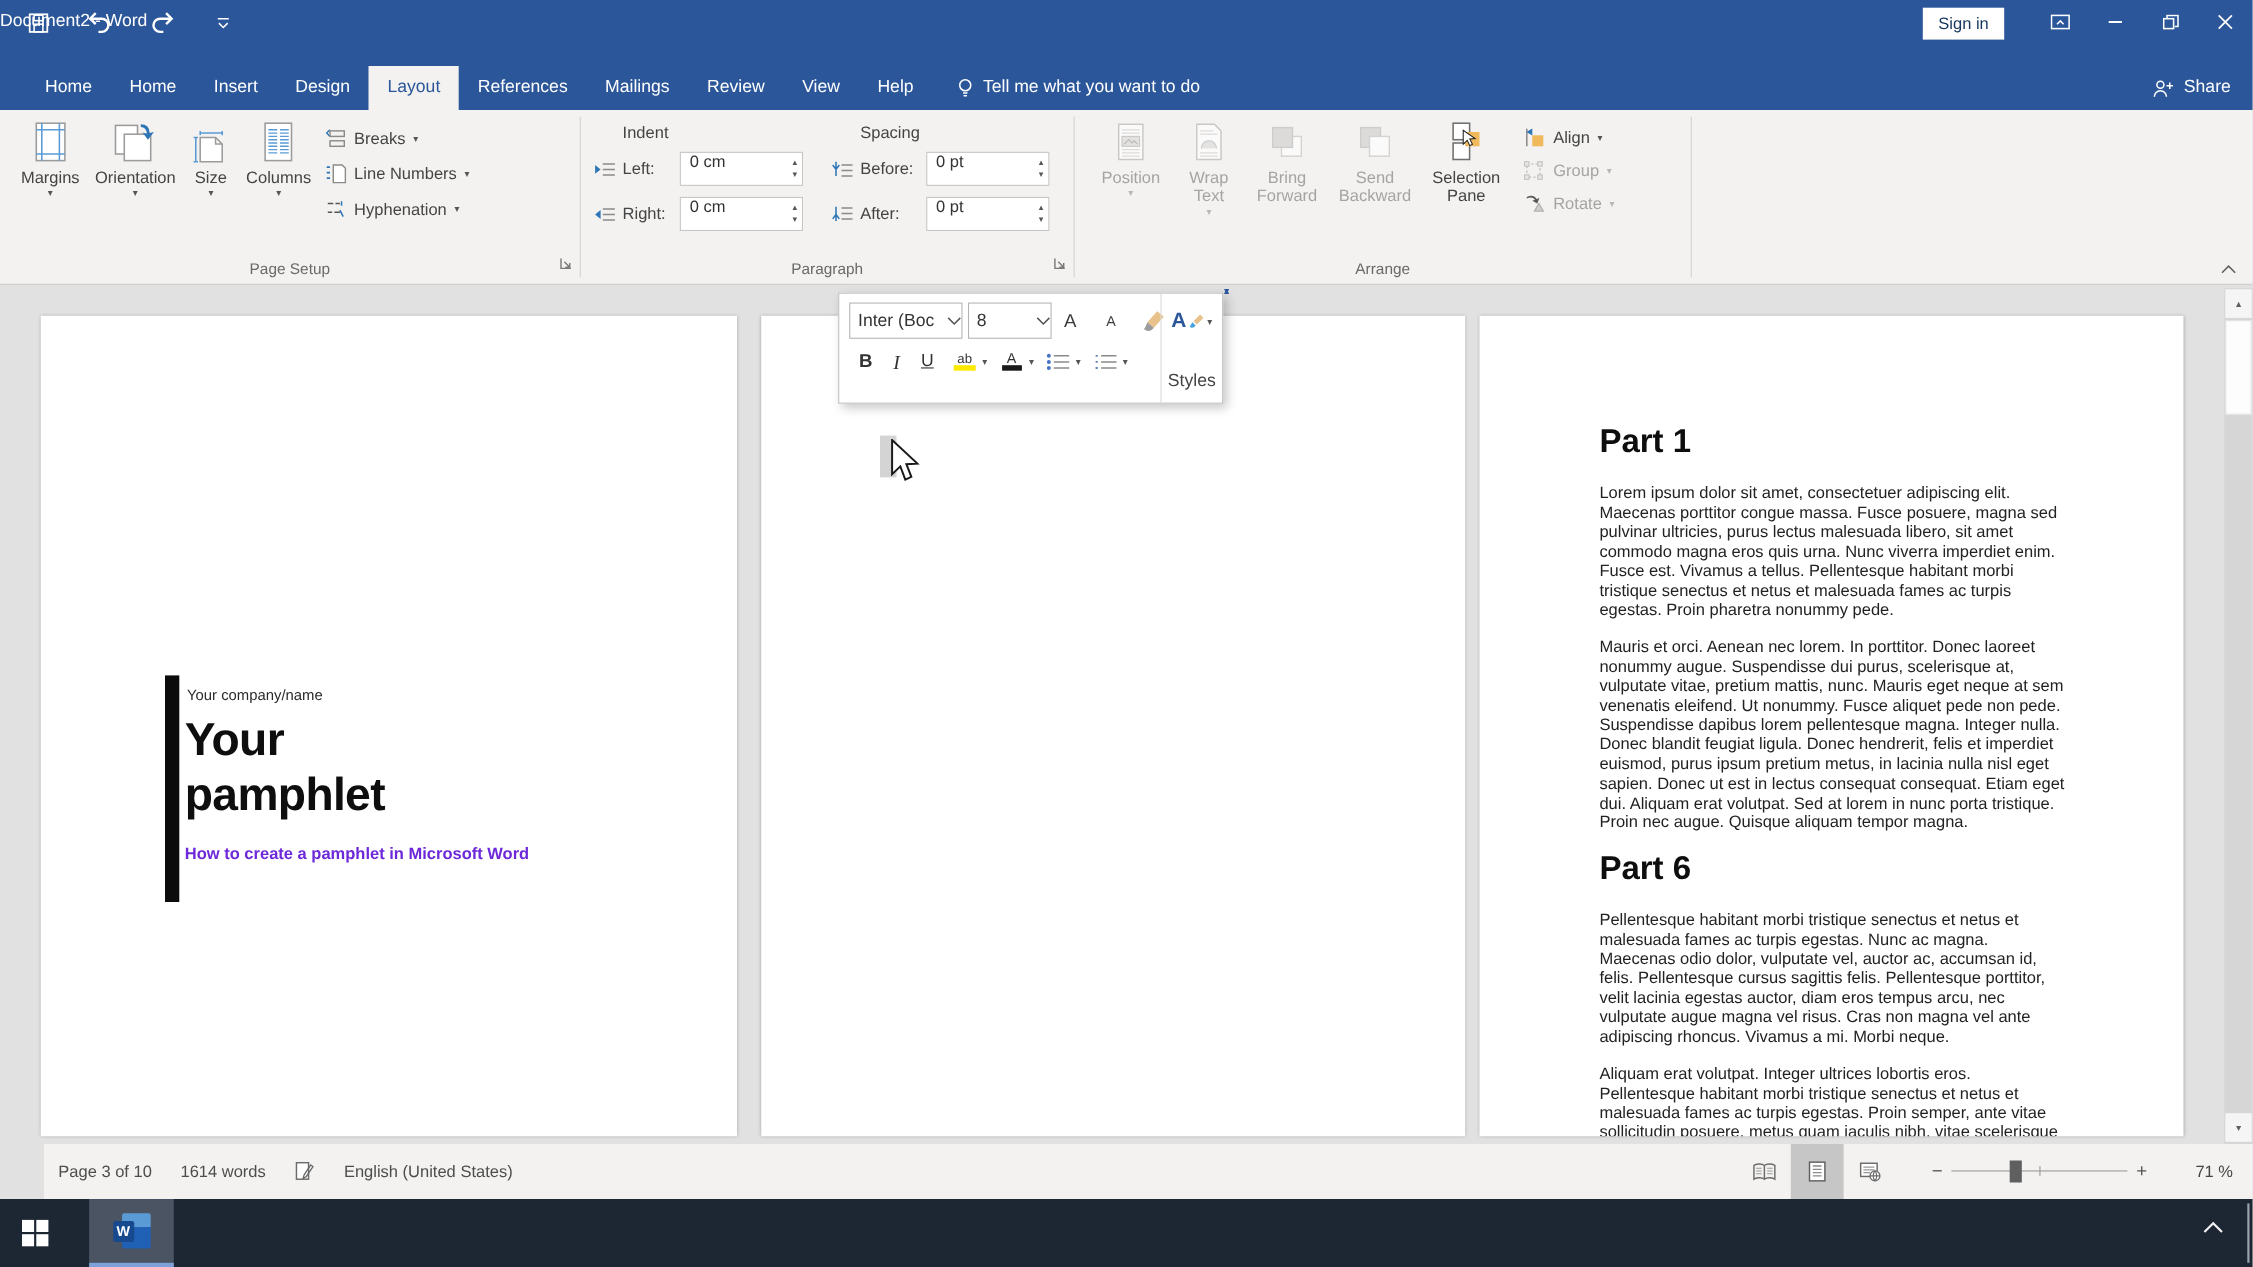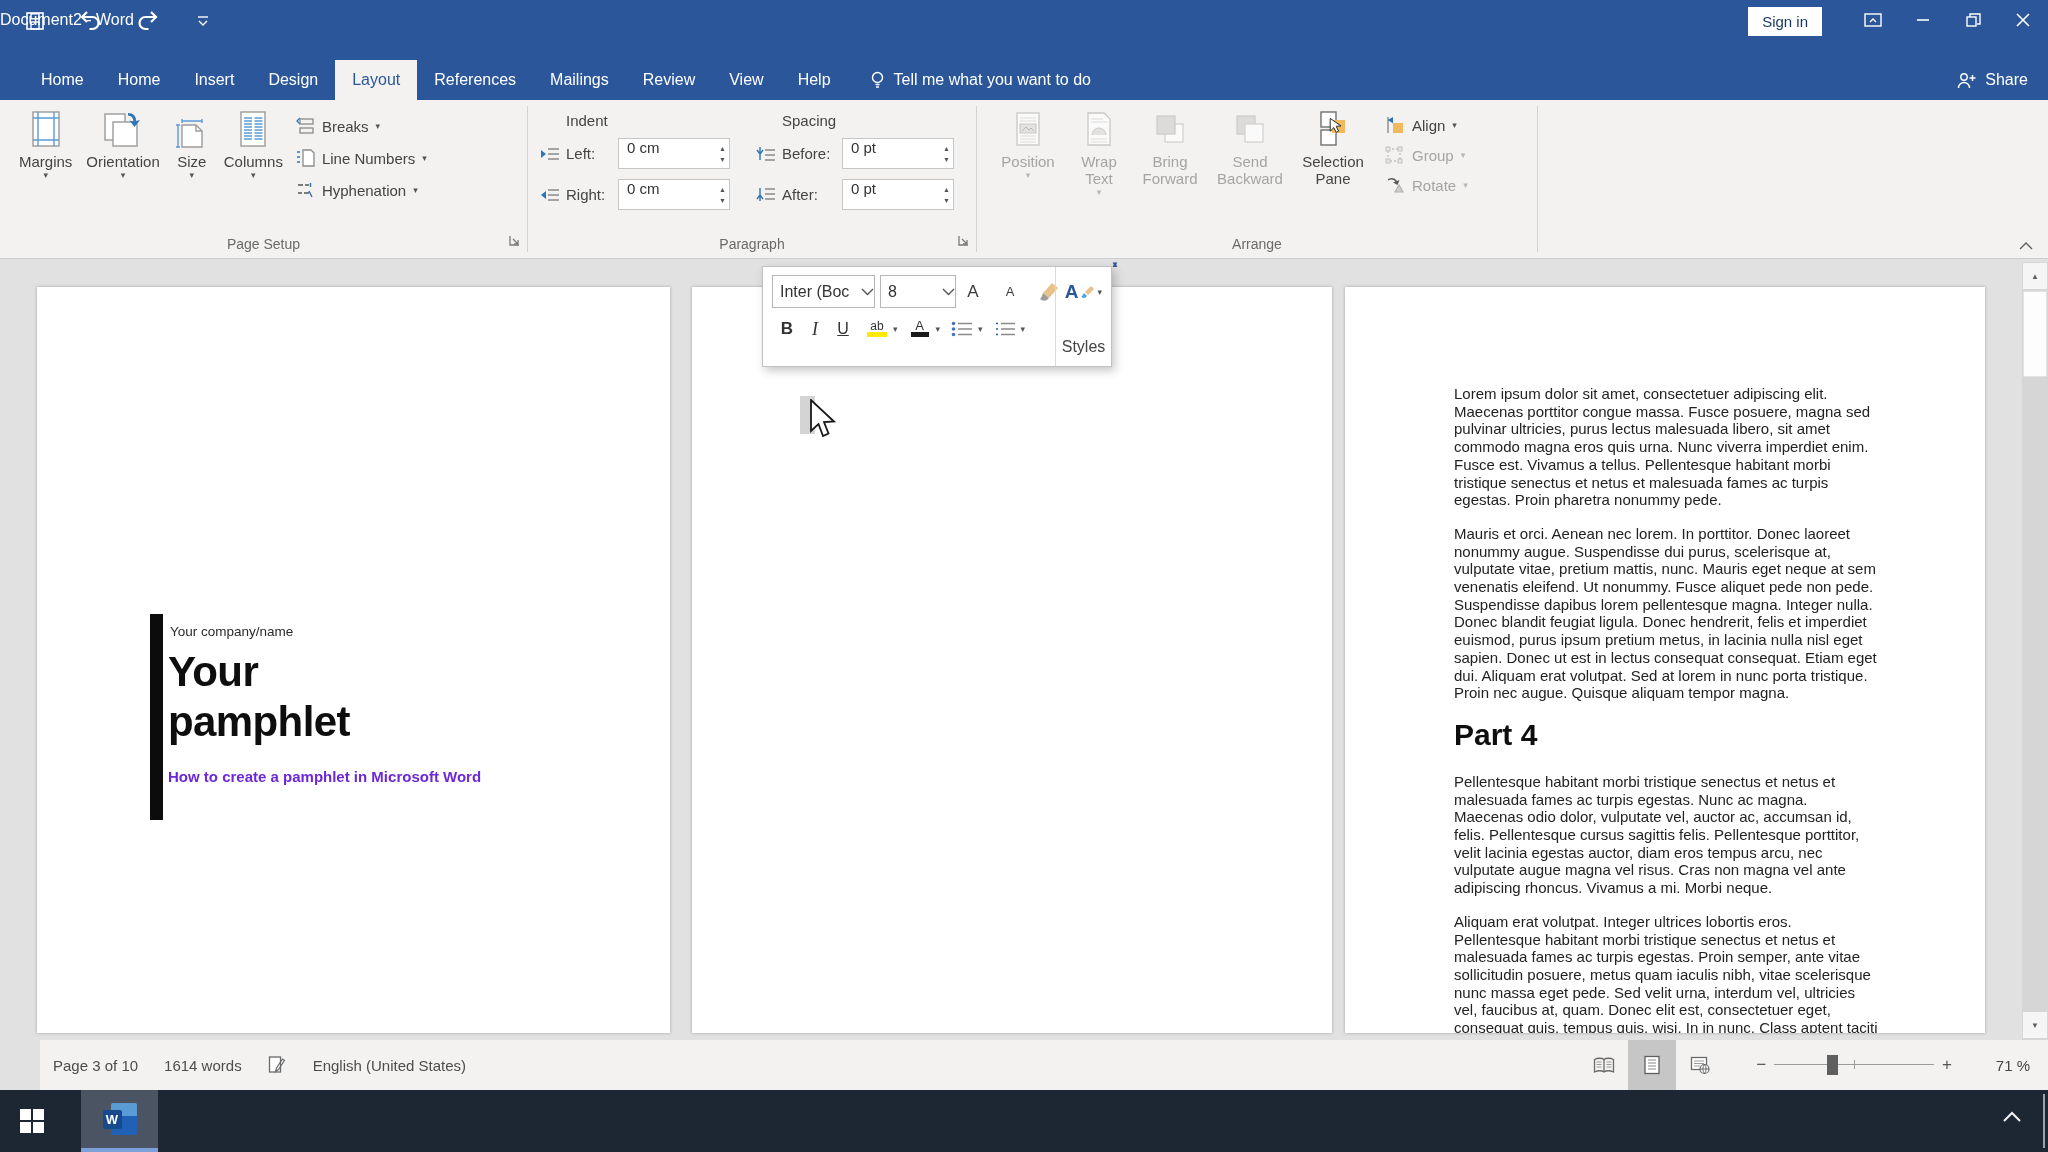--- a/index.html
+++ b/index.html
@@ -506,23 +506,24 @@
       <div class="sel-mark"></div>
       <div class="mouse-cursor">
         <svg width="30" height="42" viewBox="0 0 30 42">
             <path d="M2 1 L2 32 L9.5 25 L14 37 L19.5 34.5 L15 23 L25 22.5 Z" fill="#fff" stroke="#1a1a1a" stroke-width="1.8"></path>
           </svg>
       </div>
     </div>
 
     <div class="page page-right">
       <div class="pr-content">
+        <h2>Part 1</h2>
         <p>Lorem ipsum dolor sit amet, consectetuer adipiscing elit. Maecenas porttitor congue massa. Fusce posuere, magna sed pulvinar ultricies, purus lectus malesuada libero, sit amet commodo magna eros quis urna. Nunc viverra imperdiet enim. Fusce est. Vivamus a tellus. Pellentesque habitant morbi tristique senectus et netus et malesuada fames ac turpis egestas. Proin pharetra nonummy pede.</p>
         <p>Mauris et orci. Aenean nec lorem. In porttitor. Donec laoreet nonummy augue. Suspendisse dui purus, scelerisque at, vulputate vitae, pretium mattis, nunc. Mauris eget neque at sem venenatis eleifend. Ut nonummy. Fusce aliquet pede non pede. Suspendisse dapibus lorem pellentesque magna. Integer nulla. Donec blandit feugiat ligula. Donec hendrerit, felis et imperdiet euismod, purus ipsum pretium metus, in lacinia nulla nisl eget sapien. Donec ut est in lectus consequat consequat. Etiam eget dui. Aliquam erat volutpat. Sed at lorem in nunc porta tristique. Proin nec augue. Quisque aliquam tempor magna.</p>
-        <h2 class="h-part2">Part 4</h2>
+        <h2 class="h-part2">Part 6</h2>
         <p>Pellentesque habitant morbi tristique senectus et netus et malesuada fames ac turpis egestas. Nunc ac magna. Maecenas odio dolor, vulputate vel, auctor ac, accumsan id, felis. Pellentesque cursus sagittis felis. Pellentesque porttitor, velit lacinia egestas auctor, diam eros tempus arcu, nec vulputate augue magna vel risus. Cras non magna vel ante adipiscing rhoncus. Vivamus a mi. Morbi neque.</p>
         <p>Aliquam erat volutpat. Integer ultrices lobortis eros. Pellentesque habitant morbi tristique senectus et netus et malesuada fames ac turpis egestas. Proin semper, ante vitae sollicitudin posuere, metus quam iaculis nibh, vitae scelerisque nunc massa eget pede. Sed velit urna, interdum vel, ultricies vel, faucibus at, quam. Donec elit est, consectetuer eget, consequat quis, tempus quis, wisi. In in nunc. Class aptent taciti sociosqu ad litora torquent per conubia nostra, per inceptos hymenaeos. Donec</p>
       </div>
     </div>
   </div>
 
   <div class="minibar">
     <div class="mt-row1">
       <div class="mt-box mt-font">
         <span style="overflow:hidden; white-space:nowrap;">Inter (Boc</span>

